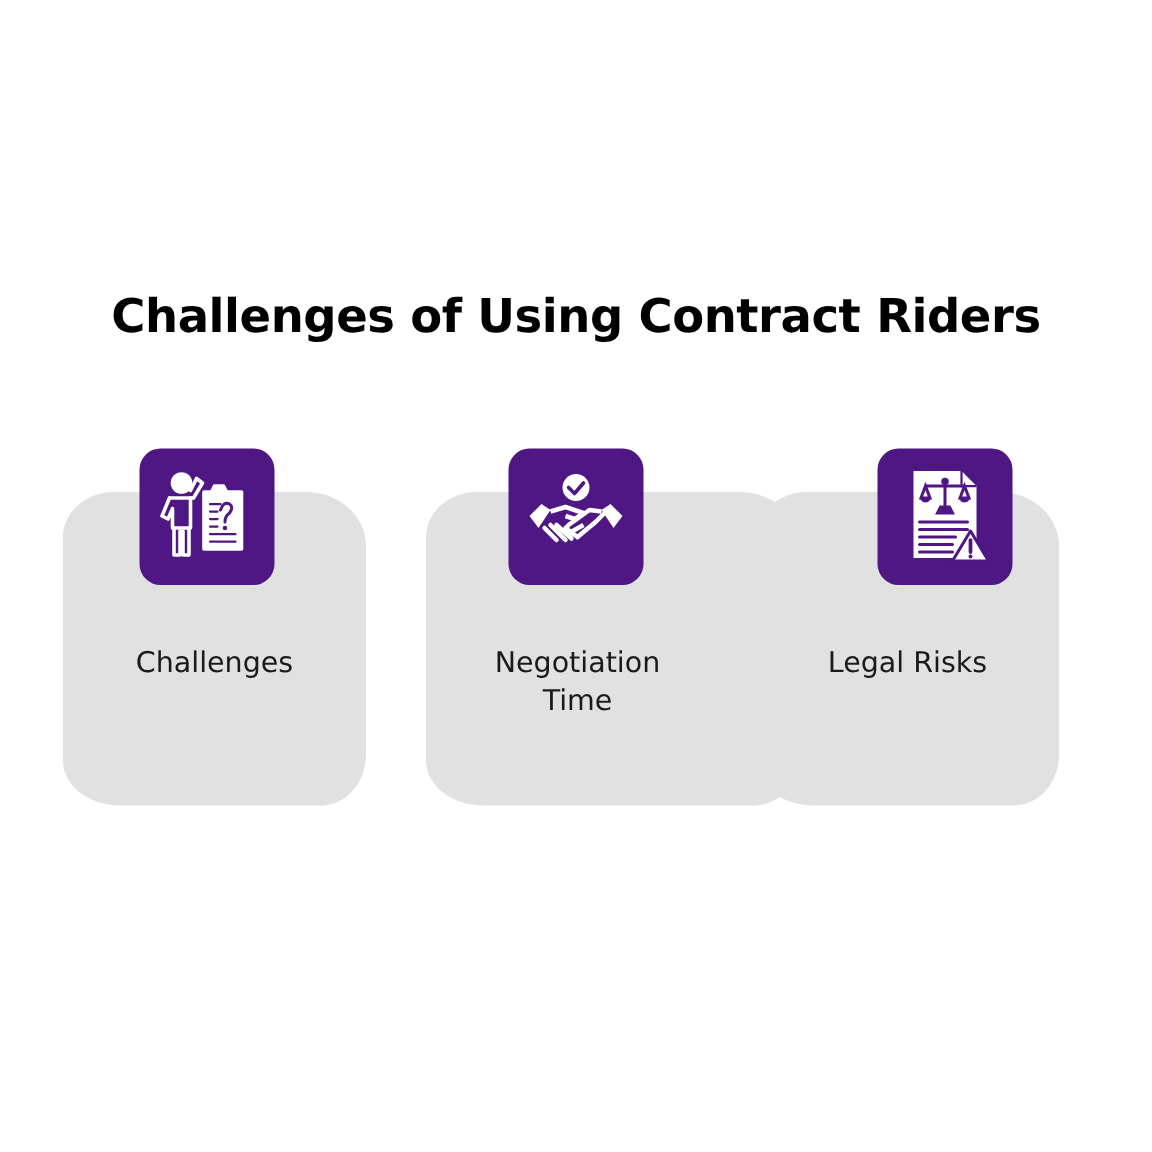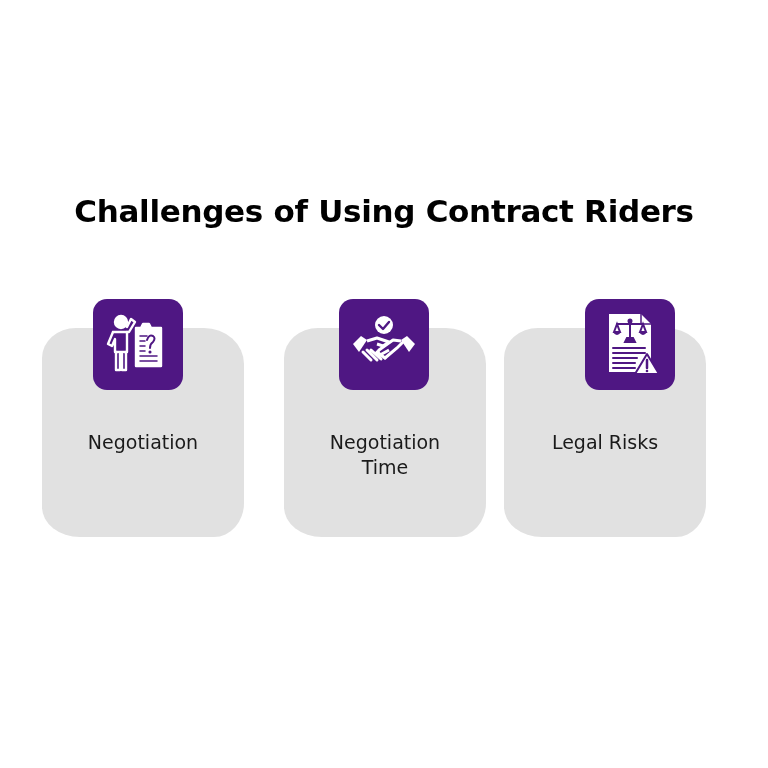--- a/index.html
+++ b/index.html
@@ -30,21 +30,21 @@
     display: flex; align-items: center; justify-content: center;
   }
   .icon-box svg { width: 70px; height: 70px; }
 </style>
 </head>
 <body>
 
 <div class="title">Challenges of Using Contract Riders</div>
 
 <div class="card" style="left:42px;">
-  <div class="label">Negotiation</div>
+  <div class="label">Challenges</div>
 </div>
 <div class="icon-box" style="left:93px;">
   <svg viewBox="0 0 70 70" fill="none" stroke="#fff" stroke-width="2.4" stroke-linejoin="round" stroke-linecap="round">
     <circle cx="18" cy="12" r="6" fill="#fff"></circle>
     <path d="M10 22 L26 22 L32 12 L28 9 L24 17"></path>
     <path d="M10 22 L5 34 L9 36 L12 29 L12 42 L24 42 L24 22"></path>
     <path d="M13 42 L13 60 L17 60 L17 44 M19 44 L19 60 L23 60 L23 42"></path>
     <path d="M33 18 L38 18 L40 14 L46 14 L48 18 L58 18 L58 56 L33 56 Z" fill="#fff" stroke="#fff"></path>
     <g stroke="#4f1783" stroke-width="1.5">
       <line x1="37" y1="26" x2="44" y2="26"></line>
@@ -52,21 +52,21 @@
       <line x1="37" y1="36" x2="42" y2="36"></line>
         <line x1="37" y1="41" x2="42" y2="41"></line>
       <line x1="37" y1="46" x2="54" y2="46"></line>
         <line x1="37" y1="51" x2="54" y2="51"></line>
       <path d="M44 30 Q46 24 50 26 Q53 28 50 32 Q47 34 47 38" stroke-width="2"></path>
       <circle cx="47" cy="42" r="0.8" fill="#4f1783"></circle>
     </g>
   </svg>
 </div>
 
-<div class="card" style="left:284px;">
+<div class="card" style="left:284px;padding-left:47px;">
   <div class="label" style="width:140px;left:31px;">Negotiation Time</div>
 </div>
 <div class="icon-box" style="left:339px;">
   <svg viewBox="0 0 70 70">
     <circle cx="35" cy="15" r="9" fill="#fff"></circle>
     <path d="M30 15 L34 19 L40 12" fill="none" stroke="#4f1783" stroke-width="2.4" stroke-linecap="round" stroke-linejoin="round"></path>
     <path d="M4 34 L12 26 L18 30 L10 42 Z" fill="#fff"></path>
     <path d="M66 34 L58 26 L52 30 L60 42 Z" fill="#fff"></path>
     <path d="M18 31 L28 28 L40 32 L34 36 L28 34" fill="none" stroke="#fff" stroke-width="3" stroke-linejoin="round"></path>
     <path d="M52 31 L44 30 L30 40 Q27 44 31 45 L40 40" fill="none" stroke="#fff" stroke-width="3" stroke-linejoin="round"></path>

